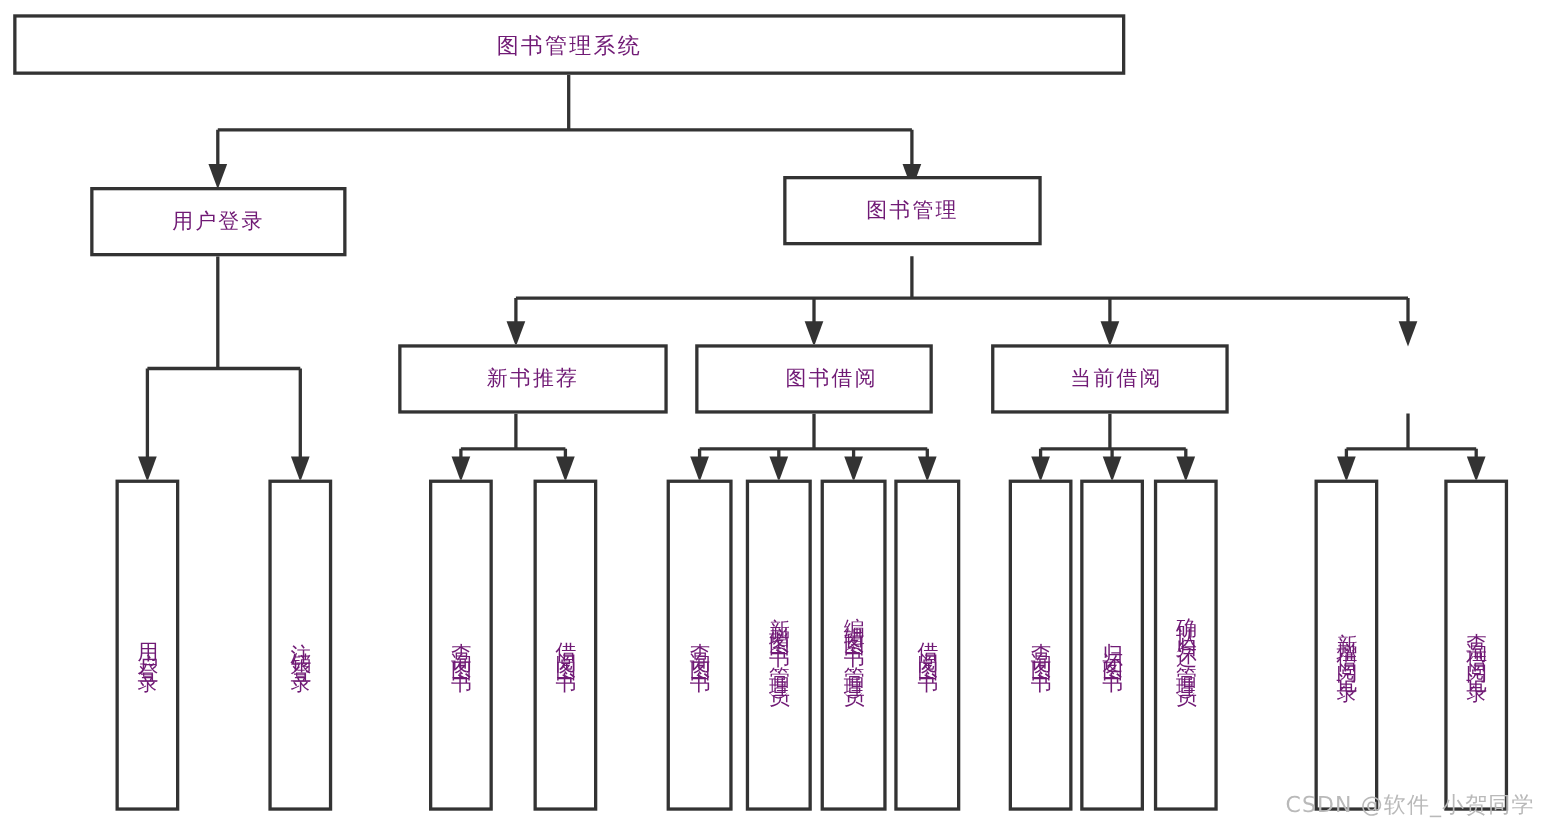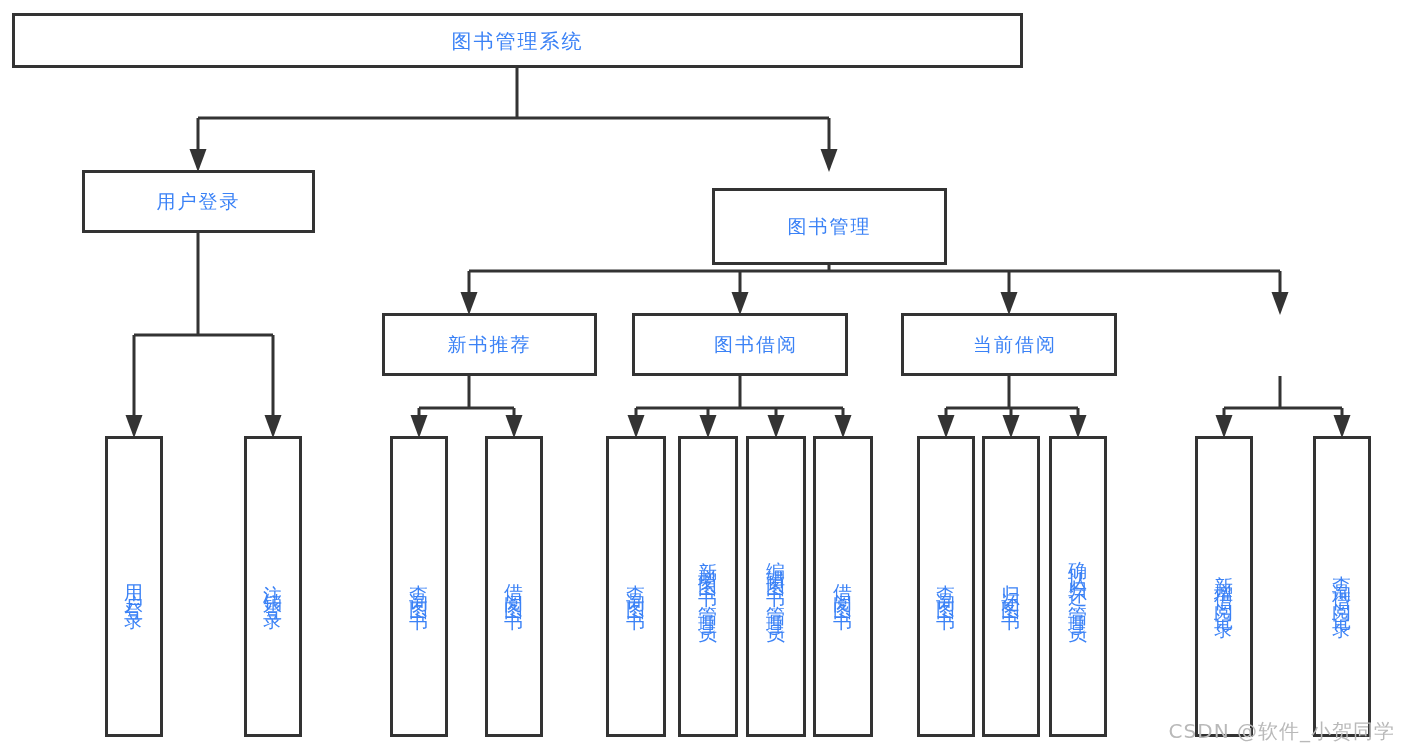--- a/index.html
+++ b/index.html
@@ -12,21 +12,21 @@
   }
   .wires{position:absolute;left:0;top:0;width:1405px;height:747px;}
   .wires path{stroke:#333333;stroke-width:3;fill:none;}
   .wires polygon{fill:#333333;stroke:none;}
   .box{
     position:absolute;
     box-sizing:border-box;
     border:3px solid #333333;
     background:#ffffff;
     display:flex;align-items:center;justify-content:center;
-    color:#3b82f6;
+    color:#701a75;
     font-size:19px;
     line-height:1;
   }
   .box.h{letter-spacing:2px;white-space:nowrap;}
   .box.root{font-size:20px;}
   .box.v{
     writing-mode:vertical-rl;
     text-orientation:mixed;
     letter-spacing:9px;
     font-size:19px;
@@ -78,23 +78,23 @@
     <polygon points="937.5,415 954.5,415 946,438"></polygon>
     <polygon points="1002.5,415 1019.5,415 1011,438"></polygon>
     <polygon points="1069.5,415 1086.5,415 1078,438"></polygon>
     <polygon points="1215.5,415 1232.5,415 1224,438"></polygon>
     <polygon points="1333.5,415 1350.5,415 1342,438"></polygon>
   </svg>
 
   <div class="box h root" style="left:12px;top:13px;width:1011px;height:55px;">图书管理系统</div>
 
   <div class="box h" style="left:82px;top:170px;width:233px;height:63px;">用户登录</div>
-  <div class="box h" style="left:712px;top:188px;width:235px;height:77px;">图书管理</div>
+  <div class="box h" style="left:712px;top:160px;width:235px;height:63px;">图书管理</div>
 
-  <div class="box h" style="left:362px;top:313px;width:215px;height:63px;margin-left:20px;">新书推荐</div>
+  <div class="box h" style="left:362px;top:313px;width:245px;height:63px;">新书推荐</div>
   <div class="box h" style="left:632px;top:313px;width:216px;height:63px;padding-left:32px;">图书借阅</div>
   <div class="box h" style="left:901px;top:313px;width:216px;height:63px;padding-left:12px;">当前借阅</div>
 
   <div class="box v" style="left:105px;top:436px;width:58px;height:301px;">用户登录</div>
   <div class="box v" style="left:244px;top:436px;width:58px;height:301px;">注销登录</div>
 
   <div class="box v" style="left:390px;top:436px;width:58px;height:301px;">查询图书</div>
   <div class="box v" style="left:485px;top:436px;width:58px;height:301px;">借阅图书</div>
 
   <div class="box v" style="left:606px;top:436px;width:60px;height:301px;">查询图书</div>

